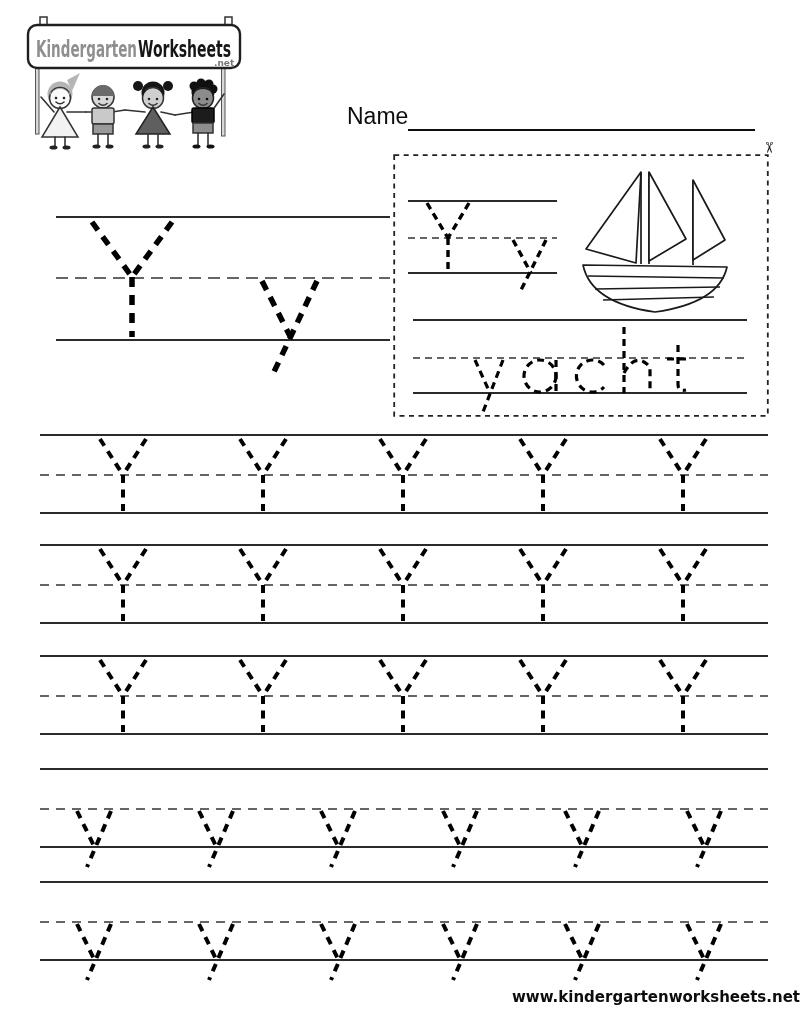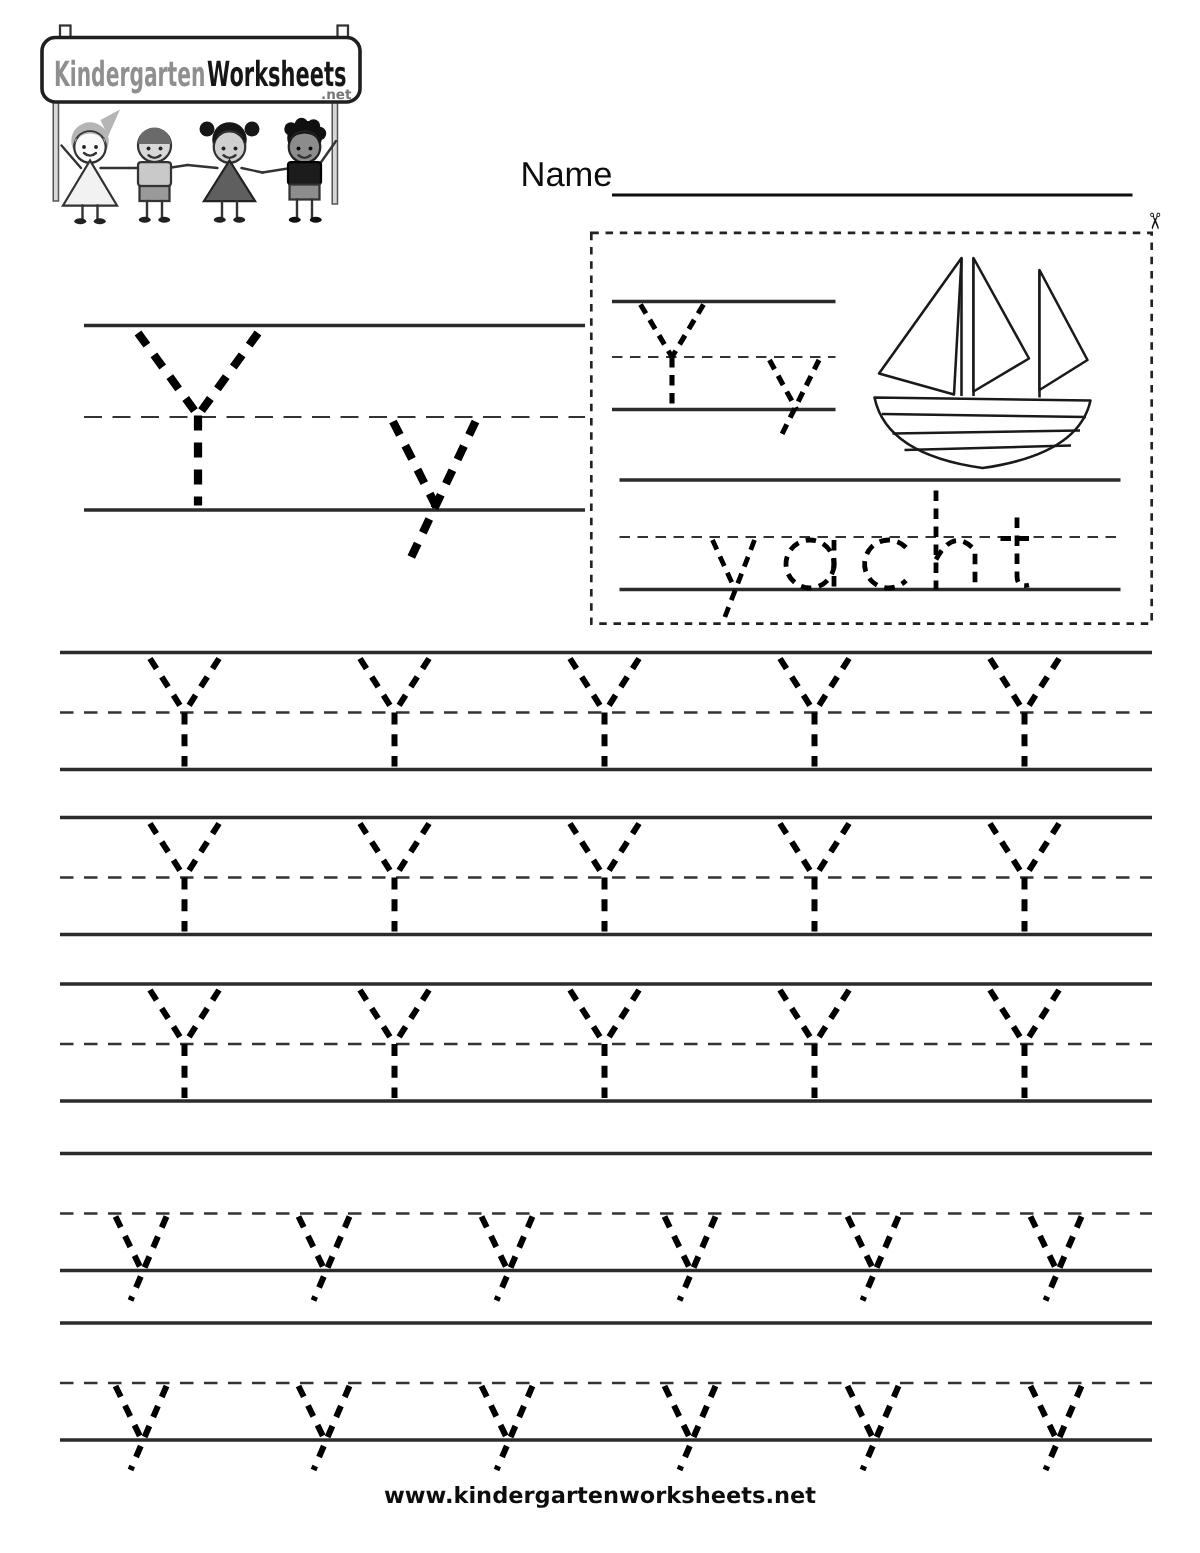--- a/index.html
+++ b/index.html
@@ -9,21 +9,21 @@
          font-size:29px;font-weight:400;color:#0d0d0d;letter-spacing:.2px;}
   .name-row{position:absolute;left:347px;top:101px;display:flex;align-items:flex-end;}
   .name-label{font-size:23px;color:#0d0d0d;line-height:30px;}
   .name-line{display:inline-block;width:347px;height:28px;border-bottom:2.6px solid #0d0d0d;}
   .logo{position:absolute;left:14px;top:6px;}
   .example{position:absolute;left:40px;top:200px;}
   .cutout{position:absolute;left:393px;top:154px;width:376px;height:263px;}
   .scissors{position:absolute;right:-7px;top:-14px;font-size:15px;color:#111;
             transform:rotate(90deg);line-height:1;}
   .practice{position:absolute;left:0;top:420px;}
-  .footer{position:absolute;left:0;top:988px;width:800px;text-align:center;
+  .footer{position:absolute;left:0;top:988px;width:800px;text-align:right;
           font-family:"DejaVu Sans",sans-serif;font-weight:700;font-size:15px;color:#0d0d0d;}
   svg .guide-solid{stroke:#2b2b2b;stroke-width:2.2;fill:none;}
   svg .guide-dashed{stroke:#333;stroke-width:1.6;stroke-dasharray:9 7;fill:none;}
   svg .trace{stroke:#000;stroke-width:4;stroke-dasharray:8 6.5;stroke-linecap:butt;fill:none;}
   svg .trace-big{stroke:#000;stroke-width:5.5;stroke-dasharray:10 8;fill:none;}
   svg .trace-sm{stroke:#000;stroke-width:3.4;stroke-dasharray:7 5;fill:none;}
   svg .trace-word{stroke:#000;stroke-width:3.2;stroke-dasharray:7 5;fill:none;}
   svg .boat{stroke:#1a1a1a;stroke-width:1.7;fill:#fff;stroke-linejoin:round;}
   svg .kidline{stroke:#333;stroke-width:1.6;fill:none;stroke-linecap:round;}
 </style>

